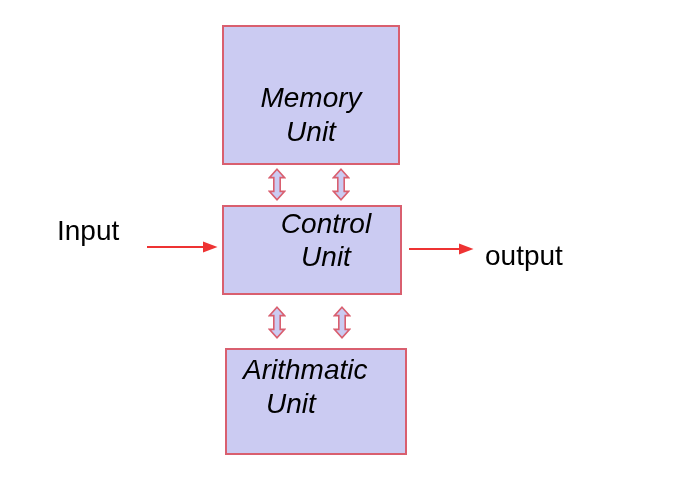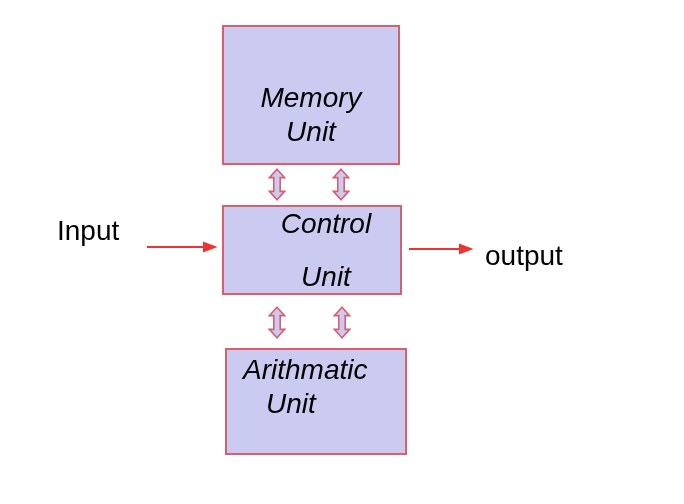--- a/index.html
+++ b/index.html
@@ -35,21 +35,21 @@
     left: 222px; top: 25px;
     width: 178px; height: 140px;
     align-items: center;
     justify-content: flex-end;
     padding-bottom: 14px;
   }
   .box-control {
     left: 222px; top: 205px;
     width: 180px; height: 90px;
     align-items: center;
-    justify-content: space-between;
+    justify-content: flex-start;
     line-height: 33px;
     padding-left: 28px;
   }
   .box-alu {
     left: 225px; top: 348px;
     width: 182px; height: 107px;
     align-items: flex-start;
     justify-content: flex-start;
     padding: 3px 0 0 16px;
   }

